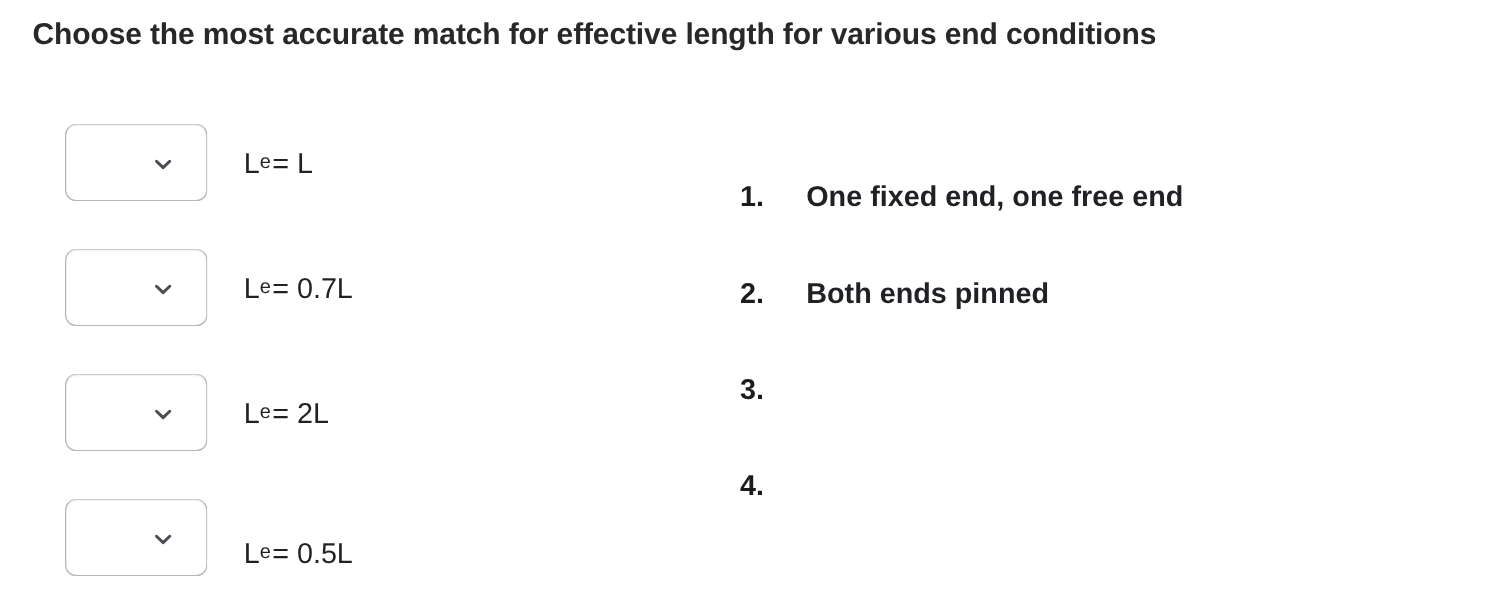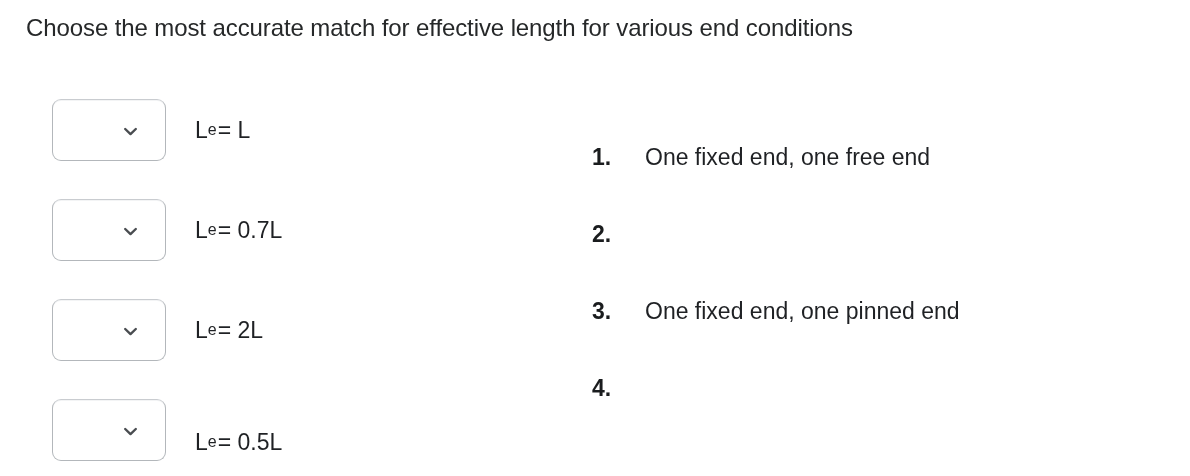--- a/index.html
+++ b/index.html
@@ -17,21 +17,21 @@
     -webkit-font-smoothing: antialiased;
   }
 
   
   .prompt {
     position: absolute;
     left: 26px;
     top: 13px;
     font-size: 24px;
     line-height: 30px;
-    font-weight: 400;
+    font-weight: 700;
     color: #262829;
     white-space: nowrap;
     letter-spacing: -0.1px;
   }
 
   
   .match-rows {
     position: absolute;
     left: 52px;
     top: 99px;
@@ -111,21 +111,21 @@
     width: 53px;
     flex: 0 0 53px;
     font-size: 23px;
     line-height: 31px;
     font-weight: 700;
     color: #1a1c1e;
   }
   .option .text {
     font-size: 23px;
     line-height: 31px;
-    font-weight: 400;
+    font-weight: 700;
     color: #1f2124;
     white-space: nowrap;
   }
 </style>
 </head>
 <body>
 
 <div class="prompt">Choose the most accurate match for effective length for various end conditions</div>
 
 <div class="match-rows">
@@ -194,24 +194,24 @@
 
 <div class="options">
 
   <div class="option">
     <span class="num">1.</span>
     <span class="text">One fixed end, one free end</span>
   </div>
 
   <div class="option">
     <span class="num">2.</span>
+    <span class="text">Both ends pinned</span>
   </div>
 
   <div class="option">
     <span class="num">3.</span>
-    <span class="text">One fixed end, one pinned end</span>
   </div>
 
   <div class="option">
     <span class="num">4.</span>
   </div>
 
 </div>
 
 </body></html>

